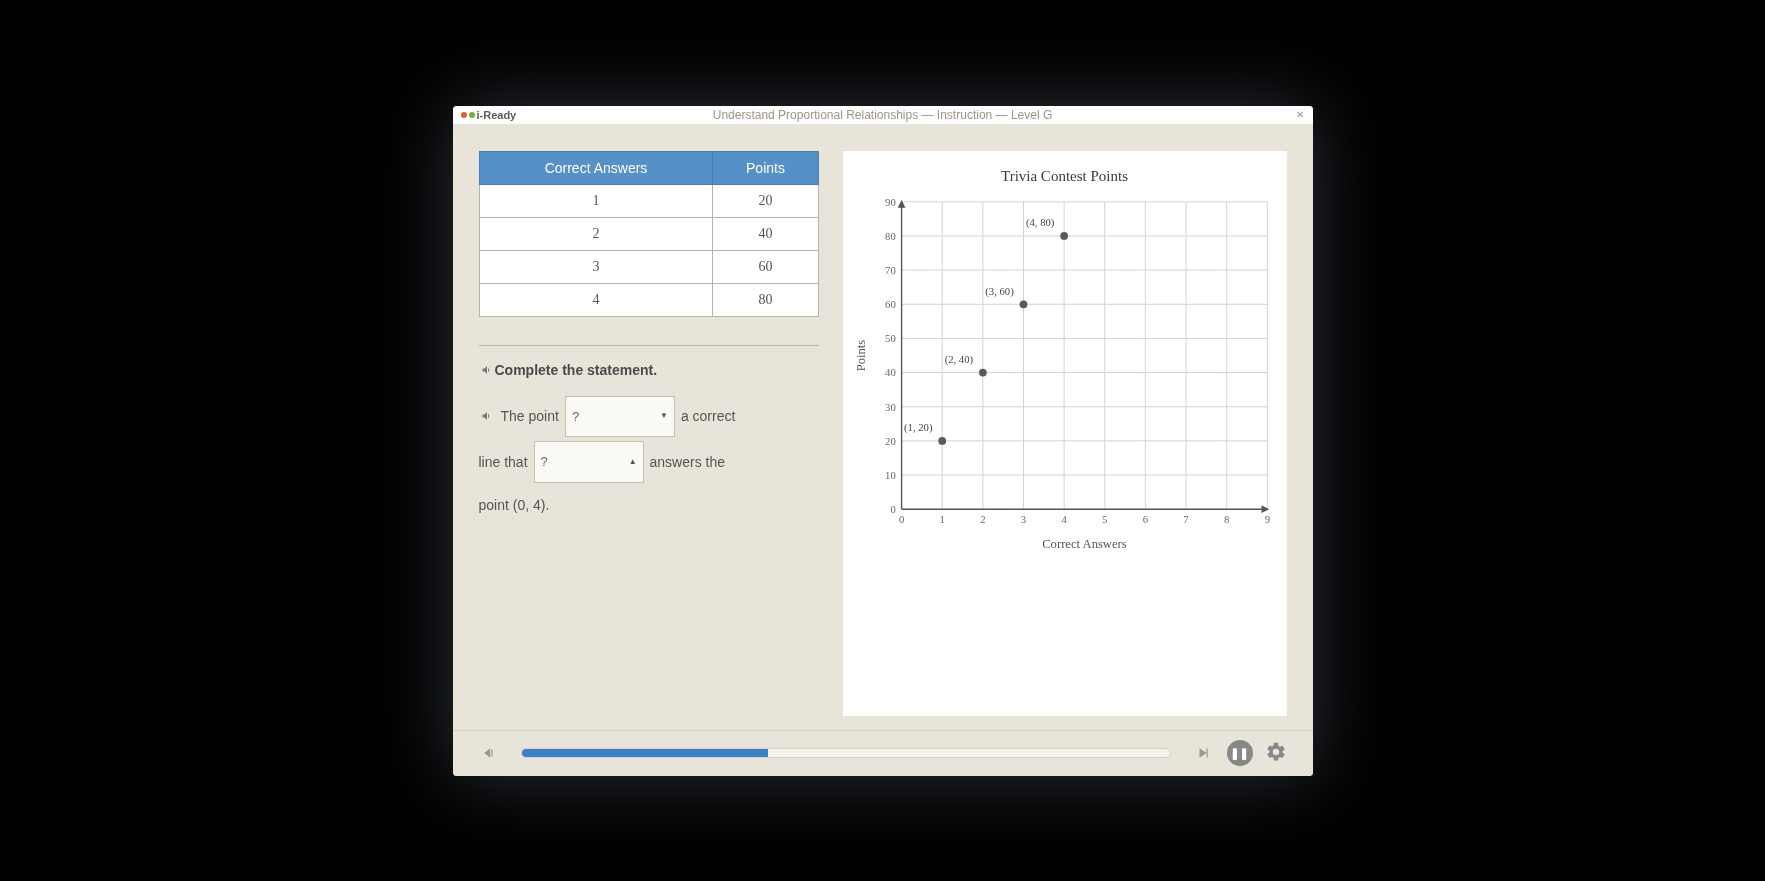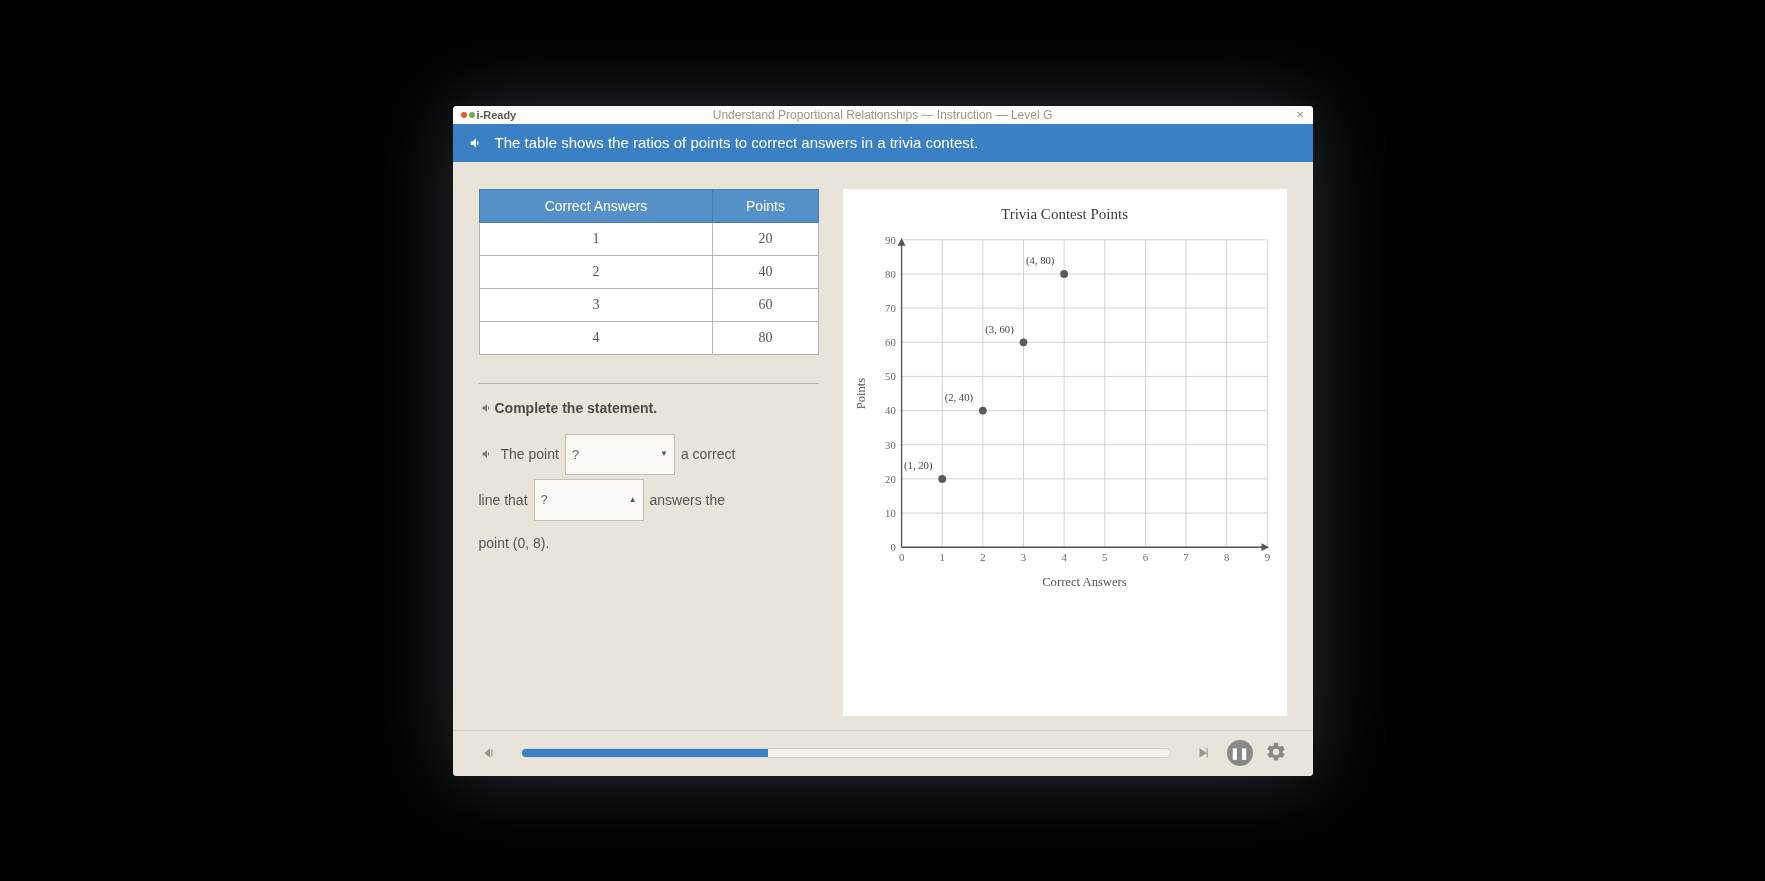--- a/index.html
+++ b/index.html
@@ -249,28 +249,20 @@
   <div class="header-top">
     <span class="brand">
       <span class="brand-dot d1"></span>
         <span class="brand-dot d2"></span>
       <span>i-Ready</span>
     </span>
     <span class="header-lesson">Understand Proportional Relationships — Instruction — Level G</span>
     <span class="close-x">✕</span>
   </div>
 
-  <div class="banner">
-    <span class="speaker">
-      <svg viewBox="0 0 24 24" fill="currentColor">
-          <path d="M3 9v6h4l5 5V4L7 9H3zm13.5 3a4.5 4.5 0 0 0-2.5-4v8a4.5 4.5 0 0 0 2.5-4z"></path>
-        </svg>
-    </span>
-    <span>The table shows the ratios of points to correct answers in a trivia contest.</span>
-  </div>
 
   <div class="content">
     <div class="left">
 
       <table class="data">
         <thead>
             <tr>
           <th>Correct Answers</th>
           <th>Points</th>
         </tr>
@@ -322,21 +314,21 @@
         </div>
         <div class="row">
           <span>line that</span>
           <span class="dd">
             <span>?</span>
             <span class="caret">▲</span>
           </span>
           <span>answers the</span>
         </div>
         <div class="row">
-          <span>point (0, 8).</span>
+          <span>point (0, 4).</span>
         </div>
       </div>
     </div>
 
     <div class="right">
       <div class="chart-title">Trivia Contest Points</div>
       <div class="chart">
         <svg viewBox="0 0 440 370" id="chart-svg">
             <line x1="52" y1="8" x2="52" y2="324" stroke="#d6d2c6" stroke-width="1"></line>
             <line x1="93.77777777777777" y1="8" x2="93.77777777777777" y2="324" stroke="#d6d2c6" stroke-width="1"></line>

